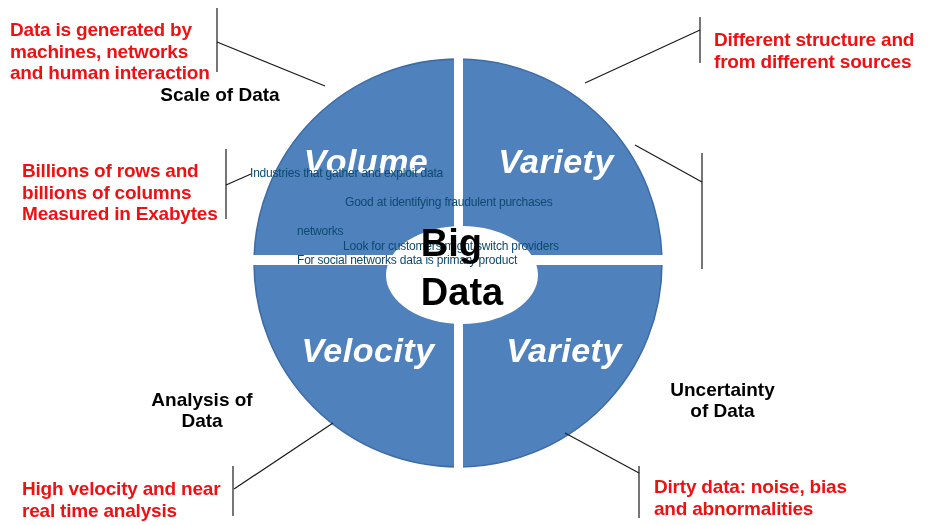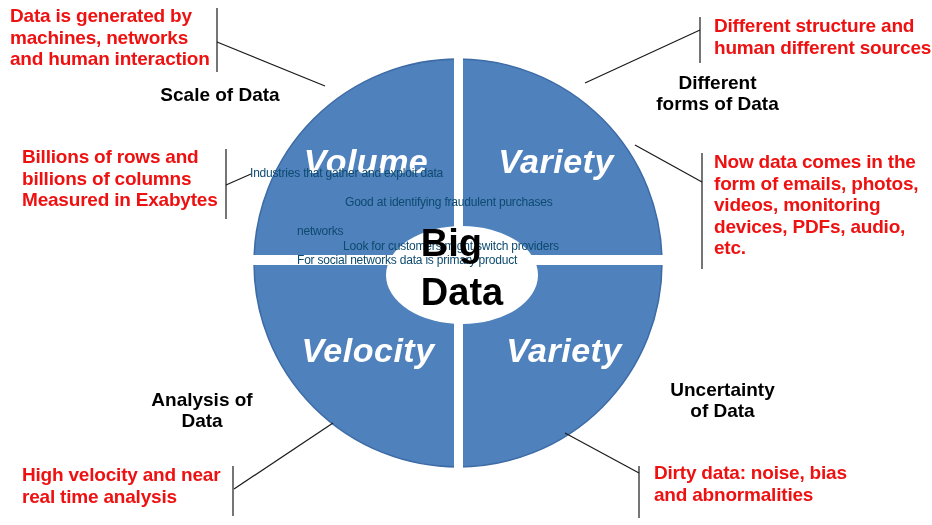--- a/index.html
+++ b/index.html
@@ -5,21 +5,21 @@
   :root{
     --donut:#4f81bd; --donut-edge:#3d6ba5; --red:#ee1111;
     --heading:#000000; --qlabel:#ffffff;
   }
   *{margin:0;padding:0;box-sizing:border-box;}
   body{background:#fff;font-family:"Liberation Sans",sans-serif;}
   .stage{position:relative;width:932px;height:525px;background:#fff;overflow:hidden;}
   .stage svg{position:absolute;left:0;top:0;}
   .red-note{
     position:absolute;color:var(--red);font-weight:700;font-size:19px;
-    line-height:21.5px;white-space:pre-line;letter-spacing:-0.2px;
+    line-height:21.5px;white-space:pre-line;letter-spacing:-0.2px;margin-top:14px;
   }
   .black-heading{
     position:absolute;color:var(--heading);font-weight:700;font-size:19px;
     line-height:21px;white-space:pre-line;text-align:center;
   }
   .q-label{
     position:absolute;color:var(--qlabel);font-size:34px;font-weight:600;
     transform:translate(-50%,-50%);white-space:nowrap;letter-spacing:0.5px;font-style:italic;
   }
   .detail{
@@ -70,38 +70,31 @@
   <div class="detail" style="left:250px;top:167px">Industries that gather and exploit data</div>
   <div class="detail" style="left:345px;top:196px">Good at identifying fraudulent purchases</div>
   <div class="detail" style="left:297px;top:225px">networks</div>
   <div class="detail" style="left:343px;top:240px">Look for customers might switch providers</div>
   <div class="detail" style="left:297px;top:254px">For social networks data is primary product</div>
 
   <div class="big-title">Big
 Data</div>
 
   <div class="black-heading" style="left:135px;top:84px;width:170px">Scale of Data</div>
-  <div class="black-heading" style="left:630px;top:72px;width:175px">Different
-forms of Data</div>
   <div class="black-heading" style="left:122px;top:389px;width:160px">Analysis of
 Data</div>
   <div class="black-heading" style="left:640px;top:379px;width:165px">Uncertainty
 of Data</div>
 
   <div class="red-note" style="left:10px;top:5px">Data is generated by
 machines, networks
 and human interaction</div>
   <div class="red-note" style="left:22px;top:146px">Billions of rows and
 billions of columns
 Measured in Exabytes</div>
   <div class="red-note" style="left:714px;top:15px">Different structure and
-human different sources</div>
-  <div class="red-note" style="left:714px;top:151px">Now data comes in the
-form of emails, photos,
-videos, monitoring
-devices, PDFs, audio,
-etc.</div>
+from different sources</div>
   <div class="red-note" style="left:22px;top:464px">High velocity and near
 real time analysis</div>
   <div class="red-note" style="left:654px;top:462px">Dirty data: noise, bias
 and abnormalities</div>
 
 </div>
 
 </body></html>

